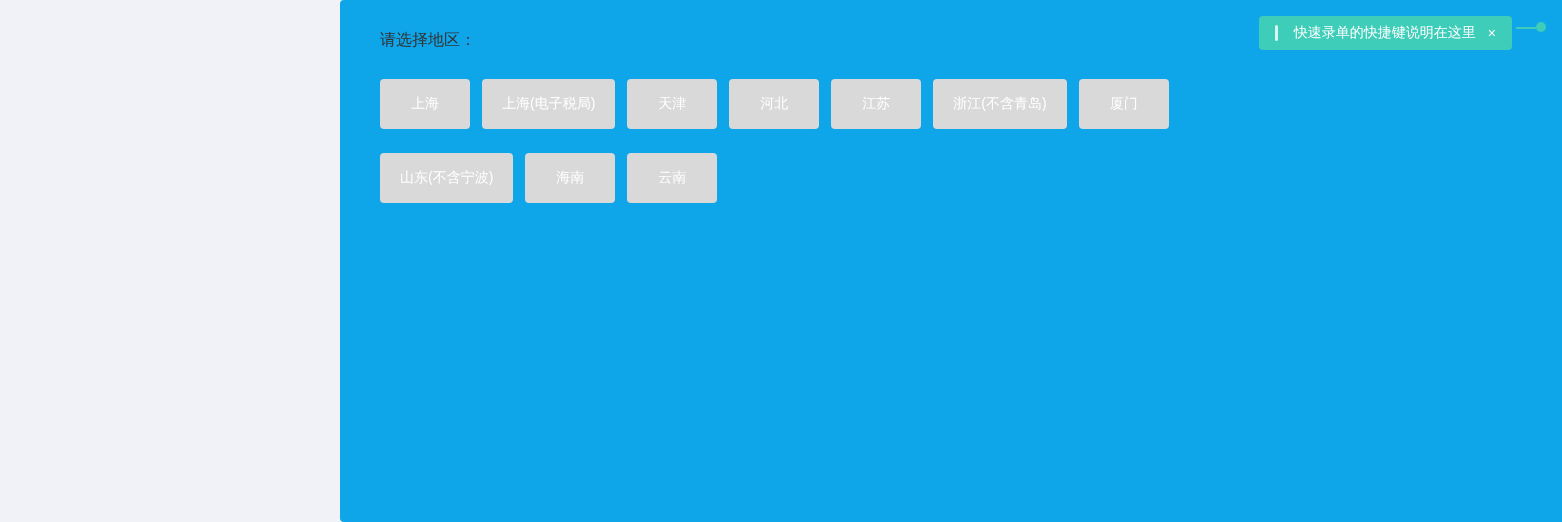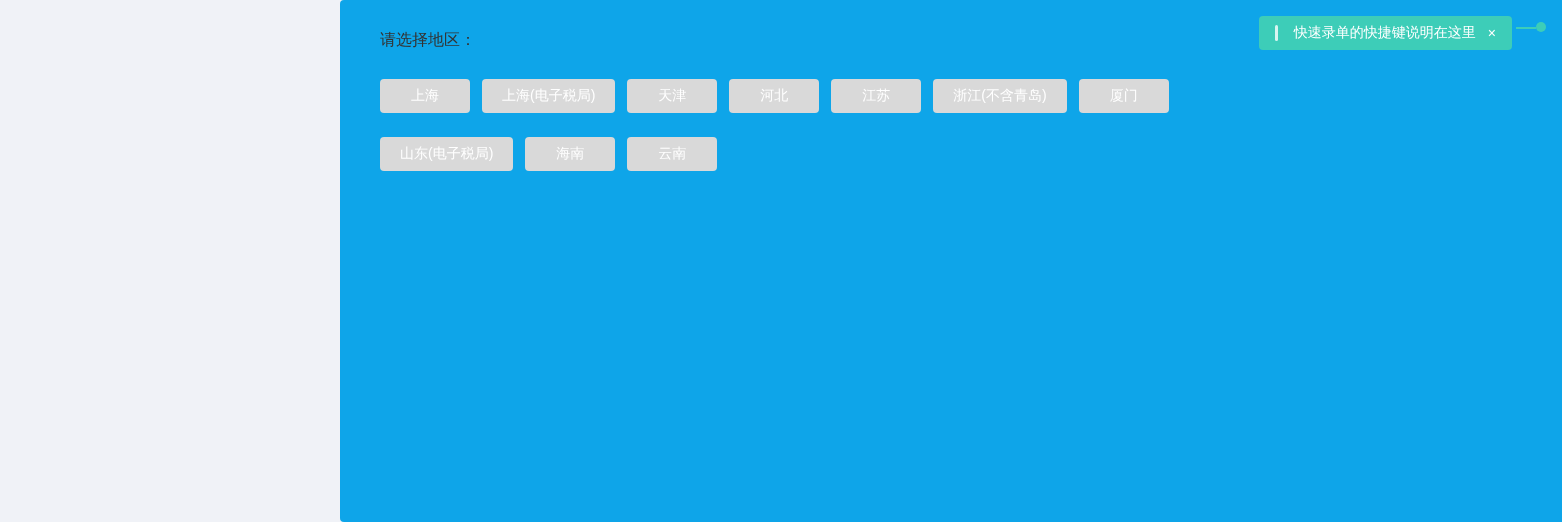--- a/index.html
+++ b/index.html
@@ -48,21 +48,21 @@
       display: flex;
       flex-wrap: wrap;
       gap: 12px;
     }
 
     .region-btn {
       background: #d9d9d9;
       color: #fff;
       border: none;
       border-radius: 4px;
-      padding: 8px 20px;
+      padding: 16px 20px;
       font-size: 14px;
       cursor: pointer;
       min-width: 90px;
       text-align: center;
       font-family: 'Microsoft YaHei', '微软雅黑', sans-serif;
     }
 
     
     .tooltip-banner {
       position: absolute;
@@ -130,21 +130,21 @@
   <div class="region-buttons">
 
   <button class="region-btn">上海</button>
       <button class="region-btn">上海(电子税局)</button>
       <button class="region-btn">天津</button>
       <button class="region-btn">河北</button>
       <button class="region-btn">江苏</button>
       <button class="region-btn">浙江(不含青岛)</button>
       <button class="region-btn">厦门</button>
       <div style="flex-basis: 100%; height: 0px;"></div>
-      <button class="region-btn">山东(电子税局)</button>
+      <button class="region-btn">山东(不含宁波)</button>
       <button class="region-btn">海南</button>
       <button class="region-btn">云南</button>
     </div>
 </div>
 
 <div class="tooltip-banner">
   <span>快速录单的快捷键说明在这里</span>
   <button class="tooltip-close">×</button>
 </div>
 <div class="tooltip-connector"></div>

